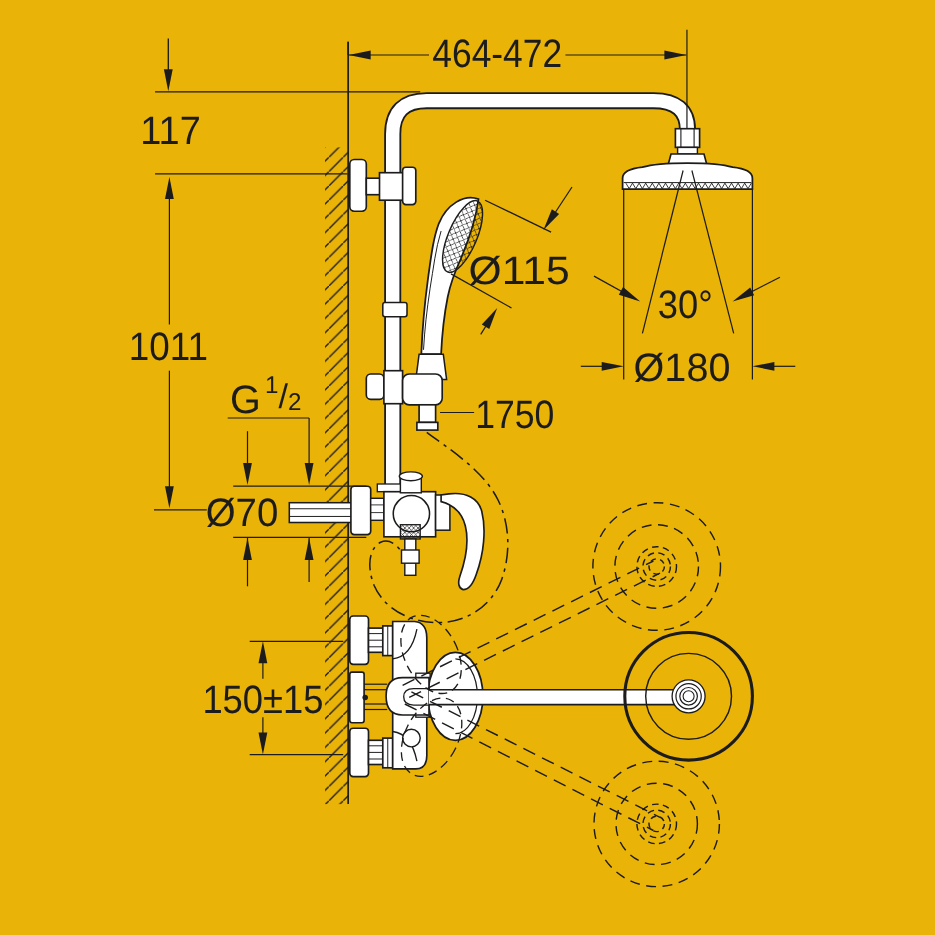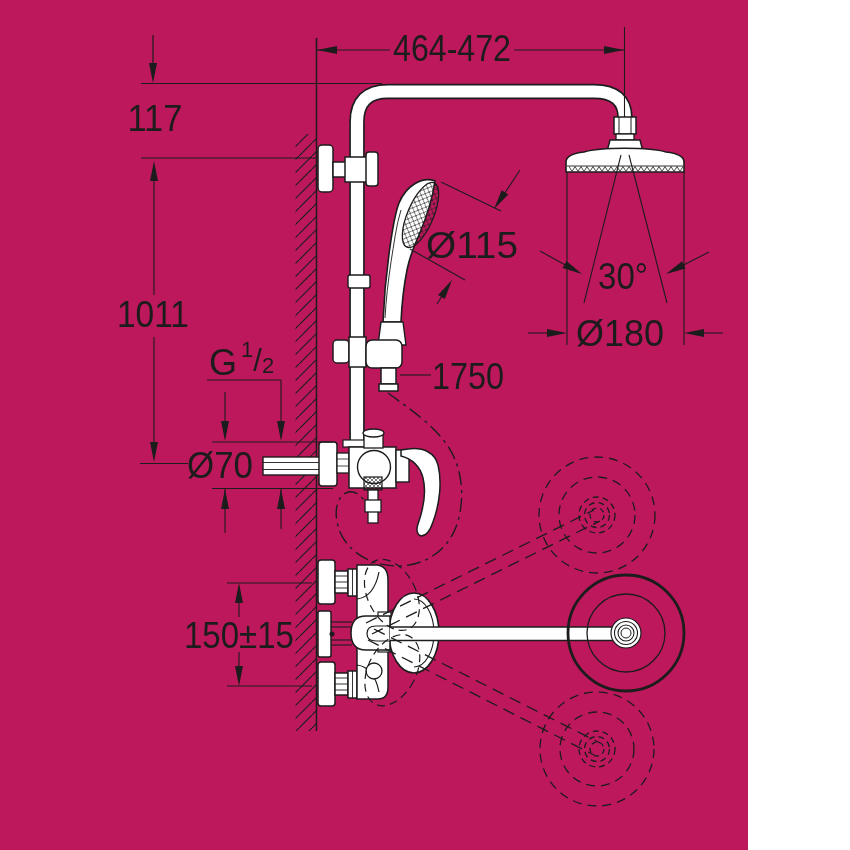--- a/index.html
+++ b/index.html
@@ -1,16 +1,16 @@
 <!DOCTYPE html>
 <html><head>
 <meta charset="utf-8">
 <style>
   html,body{margin:0;padding:0;background:#ffffff;}
-  .canvas{position:relative;width:748px;height:850px;background:#be185d;overflow:hidden;
+  .canvas{position:relative;width:850px;height:850px;background:#eab308;overflow:hidden;
           font-family:"Liberation Sans", sans-serif;}
   svg{display:block}
   text{fill:#1c1c1c;font-family:"Liberation Sans", sans-serif;}
 </style>
 </head>
 <body>
 
 <div class="canvas">
 <svg width="850" height="850" viewBox="0 0 850 850">
   <defs>

